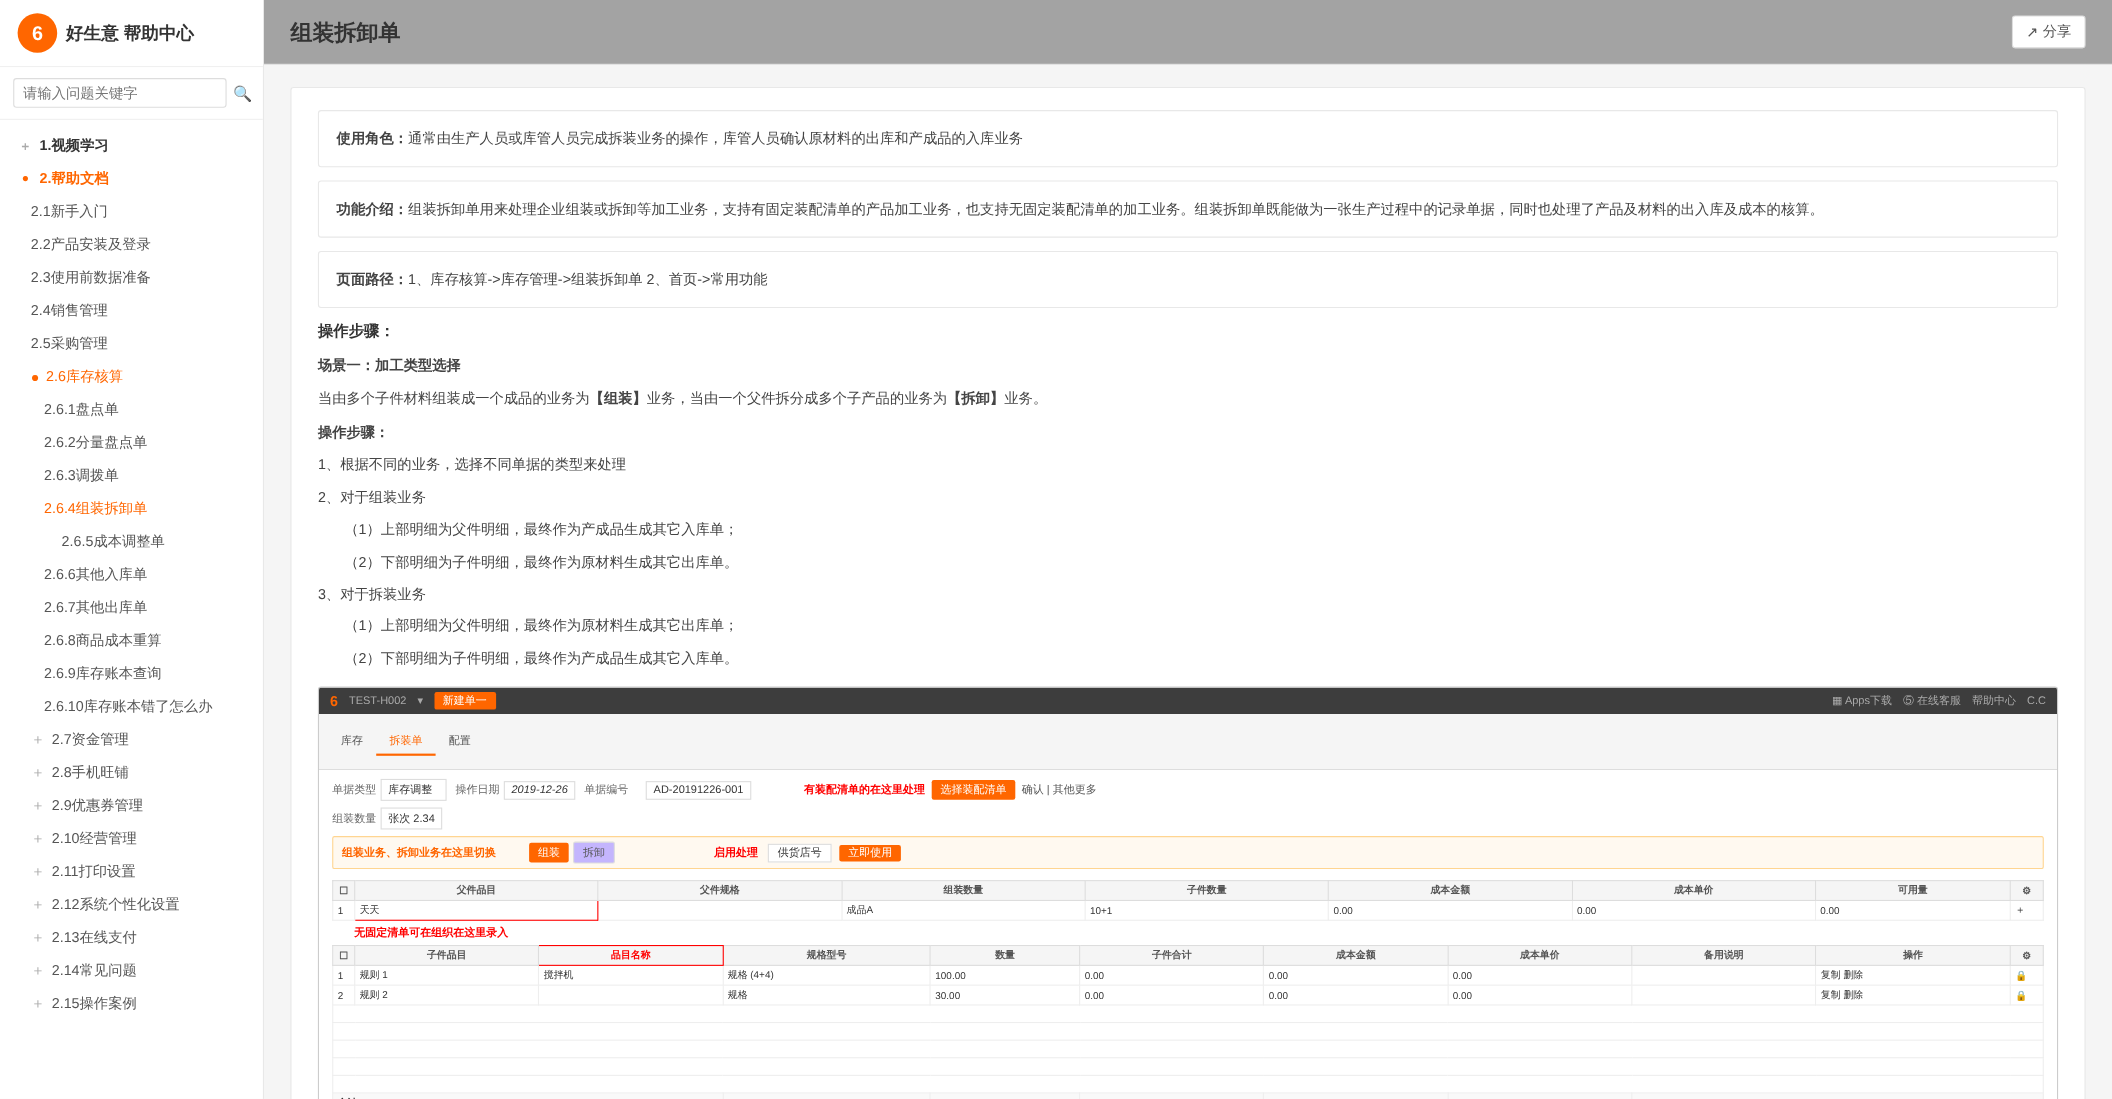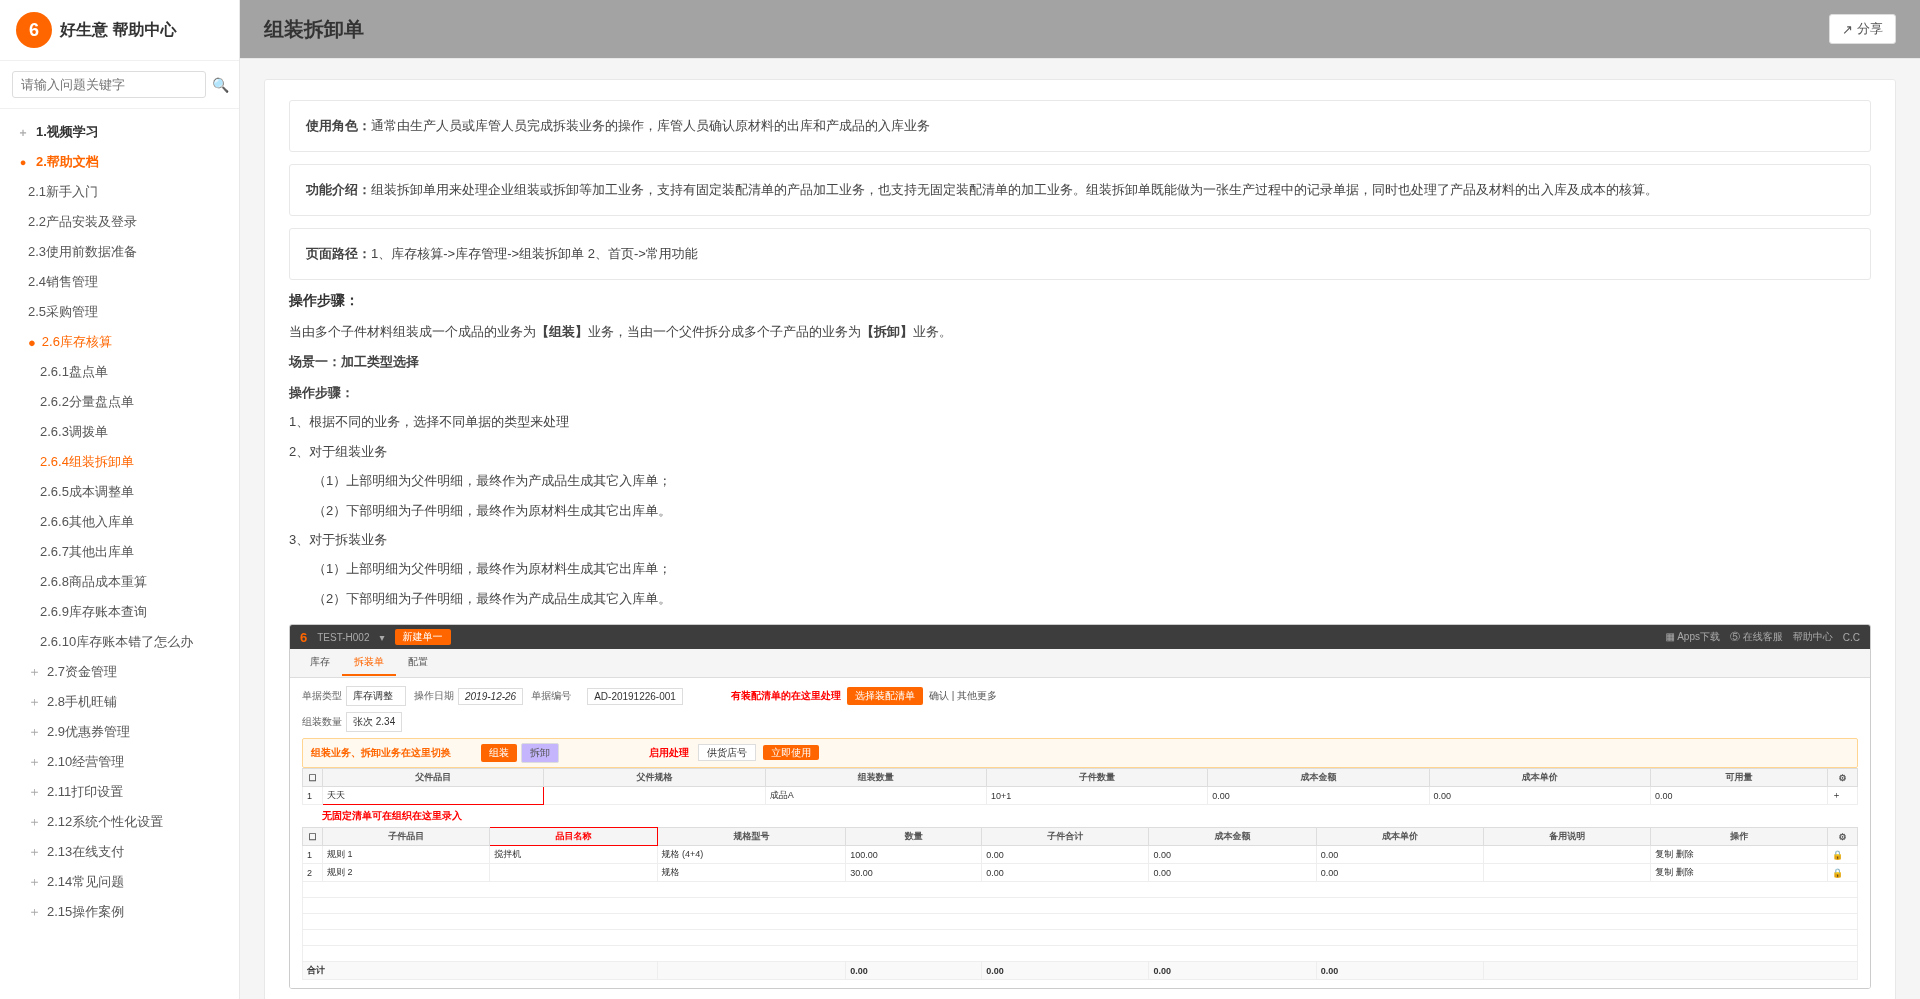--- a/index.html
+++ b/index.html
@@ -244,21 +244,21 @@
     </div>
     <div class="nav-item sub" style="padding-left:40px;">
       <span>2.6.2分量盘点单</span>
     </div>
     <div class="nav-item sub" style="padding-left:40px;">
       <span>2.6.3调拨单</span>
     </div>
     <div class="nav-item sub active" style="padding-left:40px;color:#ff6600;">
       <span>2.6.4组装拆卸单</span>
     </div>
-    <div class="nav-item sub" style="padding-left:40px;">
+    <div class="nav-item sub" style="padding-left:56px;">
       <span>2.6.5成本调整单</span>
     </div>
     <div class="nav-item sub" style="padding-left:40px;">
       <span>2.6.6其他入库单</span>
     </div>
     <div class="nav-item sub" style="padding-left:40px;">
       <span>2.6.7其他出库单</span>
     </div>
     <div class="nav-item sub" style="padding-left:40px;">
       <span>2.6.8商品成本重算</span>
@@ -329,22 +329,22 @@
       </div>
 
       <div class="info-box">
         <span style="font-weight:bold;">页面路径：</span><span>1、库存核算-&gt;库存管理-&gt;组装拆卸单 2、首页-&gt;常用功能</span>
       </div>
 
       <div style="margin-bottom:10px; margin-top:8px;">
         <span style="font-weight:bold;font-size:14px;">操作步骤：</span>
       </div>
 
+      <p class="step-text" style="font-weight:bold;"><span>场景一：加工类型选择</span></p>
       <p class="step-text">当由多个子件材料组装成一个成品的业务为<b>【组装】</b>业务，当由一个父件拆分成多个子产品的业务为<b>【拆卸】</b>业务。</p>
-      <p class="step-text" style="font-weight:bold;"><span>场景一：加工类型选择</span></p>
 
       <p class="step-text" style="margin-top:8px;font-weight:bold;">操作步骤：</p>
       <p class="step-text">1、根据不同的业务，选择不同单据的类型来处理</p>
       <p class="step-text">2、对于组装业务</p>
       <div class="step-indent">
         <p class="step-text">（1）上部明细为父件明细，最终作为产成品生成其它入库单；</p>
         <p class="step-text">（2）下部明细为子件明细，最终作为原材料生成其它出库单。</p>
       </div>
       <p class="step-text">3、对于拆装业务</p>
       <div class="step-indent">
@@ -363,21 +363,21 @@
               <span style="background:#ff6600;color:#fff;padding:1px 8px;border-radius:2px;font-size:10px;">新建单一</span>
             </div>
             <div style="display:flex;align-items:center;gap:10px;">
               <span style="color:#aaa;font-size:10px;">▦ Apps下载</span>
               <span style="color:#aaa;font-size:10px;">⑤ 在线客服</span>
               <span style="color:#aaa;font-size:10px;">帮助中心</span>
               <span style="color:#aaa;font-size:10px;">C.C</span>
             </div>
           </div>
 
-          <div style="background:#f5f5f5;display:flex;border-bottom:1px solid #ddd;padding:1px 8px;">
+          <div style="background:#f5f5f5;display:flex;border-bottom:1px solid #ddd;padding:12px 8px;">
             <div style="padding:5px 12px;font-size:10px;color:#555;border-bottom:2px solid transparent;">库存</div>
             <div style="padding:5px 12px;font-size:10px;color:#ff6600;border-bottom:2px solid #ff6600;">拆装单</div>
             <div style="padding:5px 12px;font-size:10px;color:#555;">配置</div>
           </div>
 
           <div style="padding:8px 12px;background:#fff;">
 
             <div style="display:flex;align-items:center;gap:8px;margin-bottom:6px;flex-wrap:wrap;">
               <div style="display:flex;align-items:center;gap:4px;">
                 <span style="font-size:10px;color:#666;">单据类型</span>
@@ -399,21 +399,21 @@
               </div>
             </div>
 
             <div style="display:flex;align-items:center;gap:8px;margin-bottom:6px;">
               <div style="display:flex;align-items:center;gap:4px;">
                 <span style="font-size:10px;color:#666;">组装数量</span>
                 <span style="border:1px solid #ddd;padding:2px 6px;font-size:10px;background:#fff;">张次 2.34</span>
               </div>
             </div>
 
-            <div style="display:flex;align-items:center;gap:30px;margin-bottom:0;background:#fff9f0;border:1px solid #ffd591;padding:4px 8px;border-radius:2px;">
+            <div style="display:flex;align-items:center;gap:30px;margin-bottom:10px;background:#fff9f0;border:1px solid #ffd591;padding:4px 8px;border-radius:2px;">
               <span style="font-size:10px;color:#ff6600;font-weight:bold;">组装业务、拆卸业务在这里切换</span>
               <div style="display:flex;gap:4px;align-items:center;">
                 <span style="background:#ff6600;color:#fff;padding:2px 8px;font-size:10px;border-radius:2px;">组装</span>
                 <span style="background:#c4b5fd;border:1px solid #ddd;color:#555;padding:2px 8px;font-size:10px;border-radius:2px;">拆卸</span>
               </div>
 
               <div style="margin-left:60px;">
                 <span style="font-size:10px;color:red;font-weight:bold;">启用处理</span>
                 <span style="margin-left:6px;border:1px solid #ddd;padding:2px 8px;font-size:10px;color:#333;background:#fff;">供货店号</span>
                 <span style="background:#ff6600;color:#fff;padding:2px 8px;font-size:10px;border-radius:2px;margin-left:4px;">立即使用</span>

